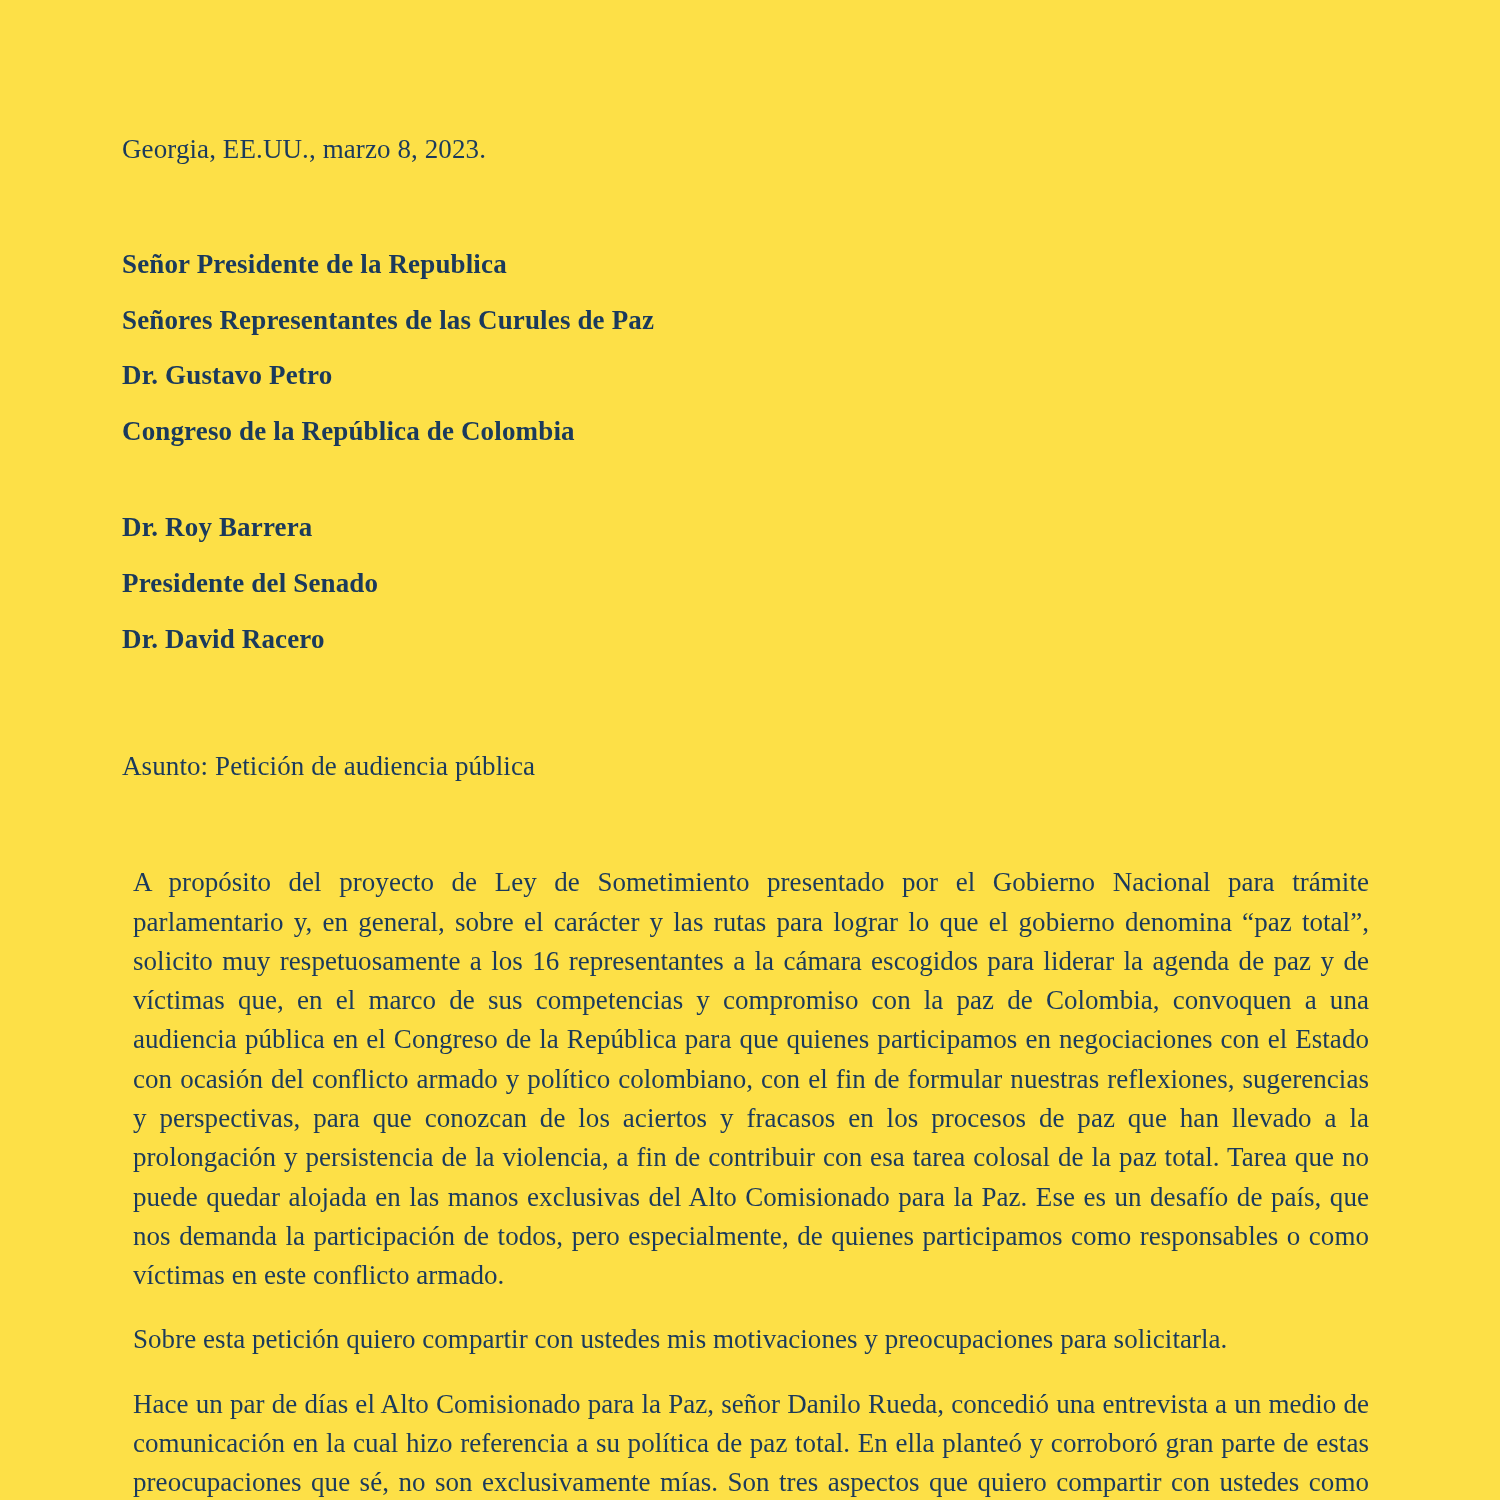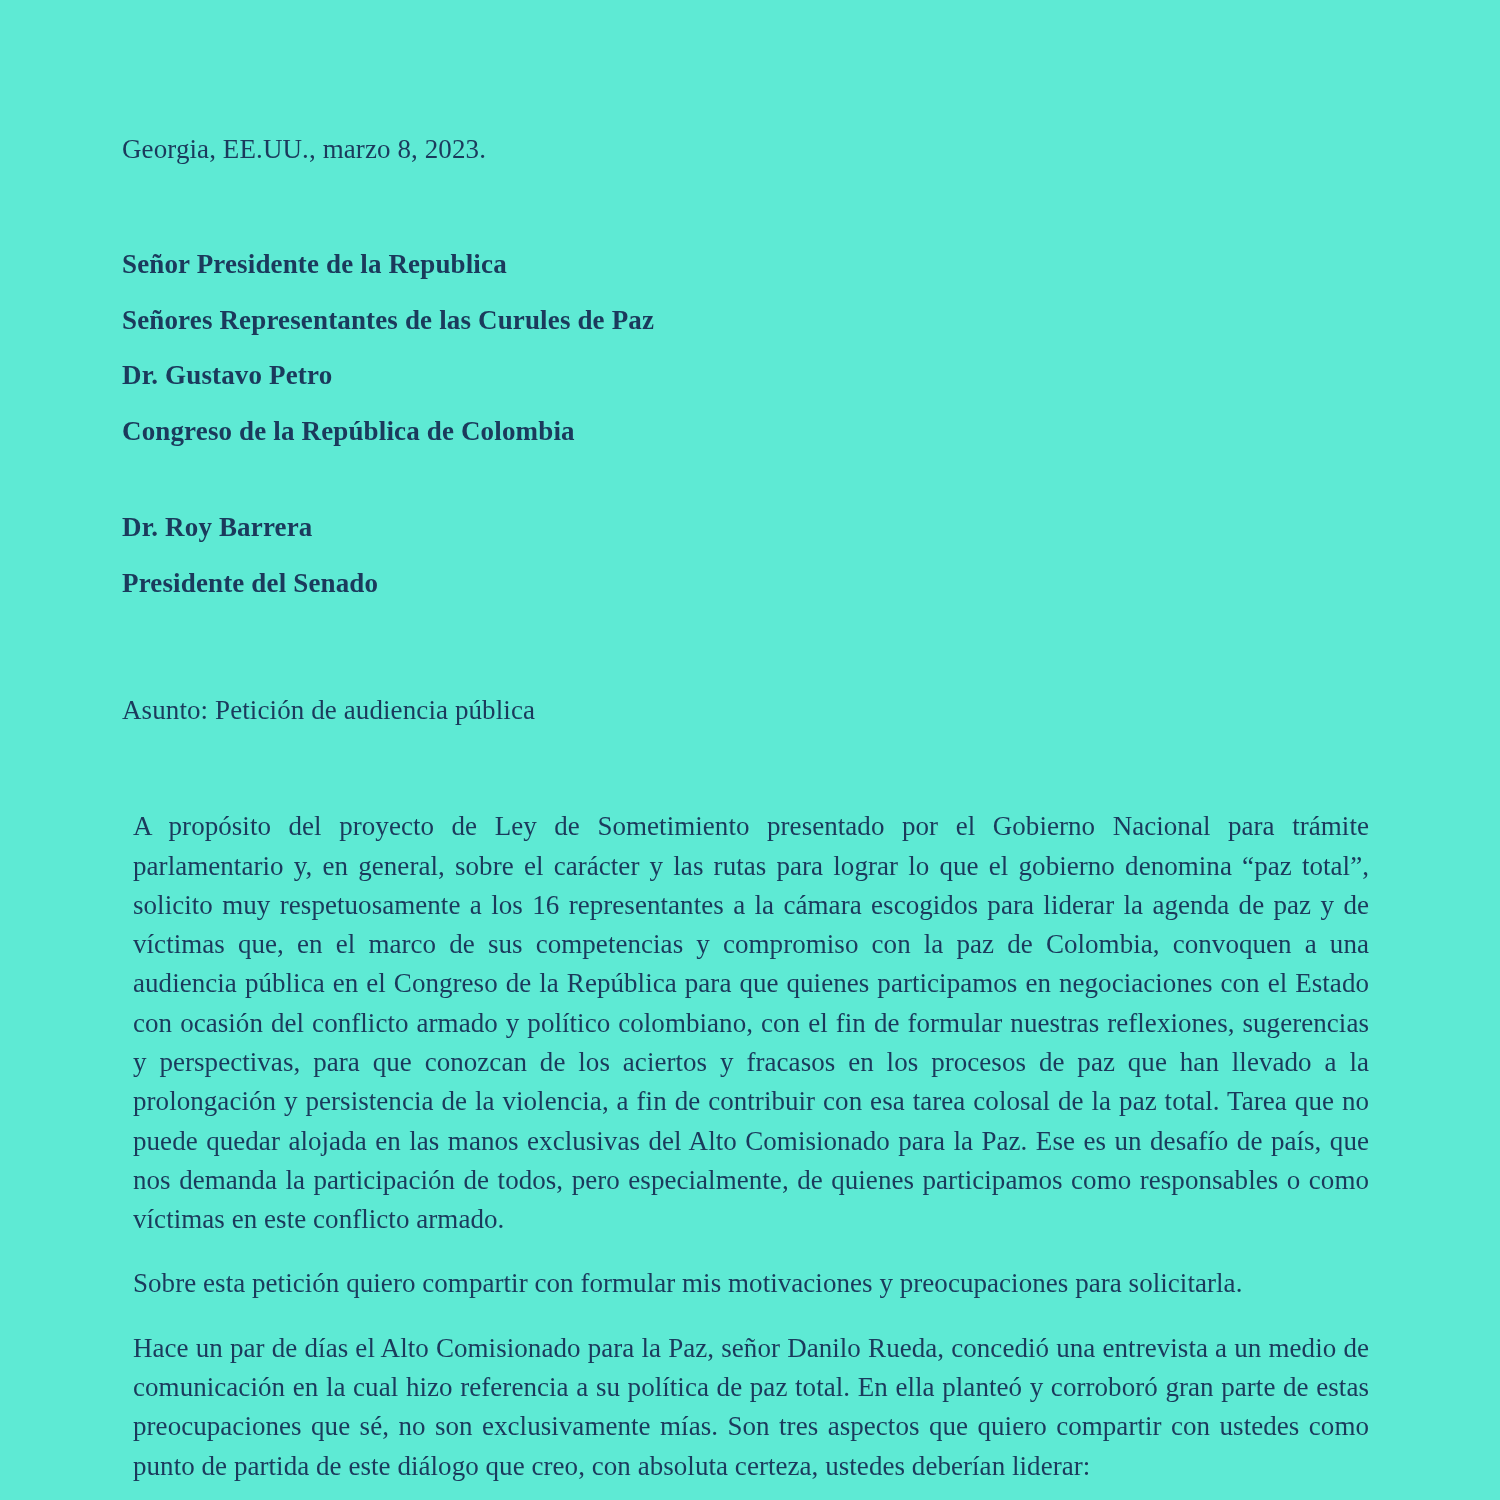--- a/index.html
+++ b/index.html
@@ -10,21 +10,21 @@
   }
 
   body {
     font-family: "Liberation Serif", "DejaVu Serif", serif;
   }
 
   .page {
     position: relative;
     width: 1500px;
     height: 1500px;
-    background: #5eead4;
+    background: #fde047;
     overflow: hidden;
     box-sizing: border-box;
   }
 
   .content {
     position: absolute;
     left: 122px;
     top: 132px;
     width: 1258px;
     color: #1b3a5c;
@@ -121,31 +121,32 @@
       <span class="line">Señores Representantes de las Curules de Paz</span>
       <span class="line">Dr. Gustavo Petro</span>
       <span class="line">Congreso de la República de Colombia</span>
     </div>
 
     <div class="block-gap-2"></div>
 
     <div class="addr-block">
       <span class="line">Dr. Roy Barrera</span>
       <span class="line">Presidente del Senado</span>
+      <span class="line">Dr. David Racero</span>
     </div>
 
     <div class="block-gap-3"></div>
 
     <p class="subject">Asunto: Petición de audiencia pública</p>
 
     <div class="gap-after-subject"></div>
 
     <p class="para">A propósito del proyecto de Ley de Sometimiento presentado por el Gobierno Nacional para trámite parlamentario y, en general, sobre el carácter y las rutas para lograr lo que el gobierno denomina “paz total”, solicito muy respetuosamente a los 16 representantes a la cámara escogidos para liderar la agenda de paz y de víctimas que, en el marco de sus competencias y compromiso con la paz de Colombia, convoquen a una audiencia pública en el Congreso de la República para que quienes participamos en negociaciones con el Estado con ocasión del conflicto armado y político colombiano, con el fin de formular nuestras reflexiones, sugerencias y perspectivas, para que conozcan de los aciertos y fracasos en los procesos de paz que han llevado a la prolongación y persistencia de la violencia, a fin de contribuir con esa tarea colosal de la paz total. Tarea que no puede quedar alojada en las manos exclusivas del Alto Comisionado para la Paz. Ese es un desafío de país, que nos demanda la participación de todos, pero especialmente, de quienes participamos como responsables o como víctimas en este conflicto armado.</p>
 
-    <p class="para">Sobre esta petición quiero compartir con formular mis motivaciones y preocupaciones para solicitarla.</p>
+    <p class="para">Sobre esta petición quiero compartir con ustedes mis motivaciones y preocupaciones para solicitarla.</p>
 
     <p class="para">Hace un par de días el Alto Comisionado para la Paz, señor Danilo Rueda, concedió una entrevista a un medio de comunicación en la cual hizo referencia a su política de paz total. En ella planteó y corroboró gran parte de estas preocupaciones que sé, no son exclusivamente mías. Son tres aspectos que quiero compartir con ustedes como punto de partida de este diálogo que creo, con absoluta certeza, ustedes deberían liderar:</p>
 
     <ol class="numlist">
       <li>
         <span class="marker">1.</span>
         <span>El gobierno nacional, dice su Alto Comisionado, está haciendo lo mismo que hicieron gobiernos anteriores y puso de ejemplo mi intervención en el Congreso de la República en el año 2004, indicando que las suspensiones de órdenes de captura de aquel entonces aplican de la misma manera para la figura de gestor de paz o facilitador. Si es lo mismo entonces estamos frente a un entrampamiento, porque eso fue lo que ocurrió con el gobierno de Álvaro Uribe. Con mentiras, como lo ha hecho el Estado en</span>
       </li>
     </ol>
 

